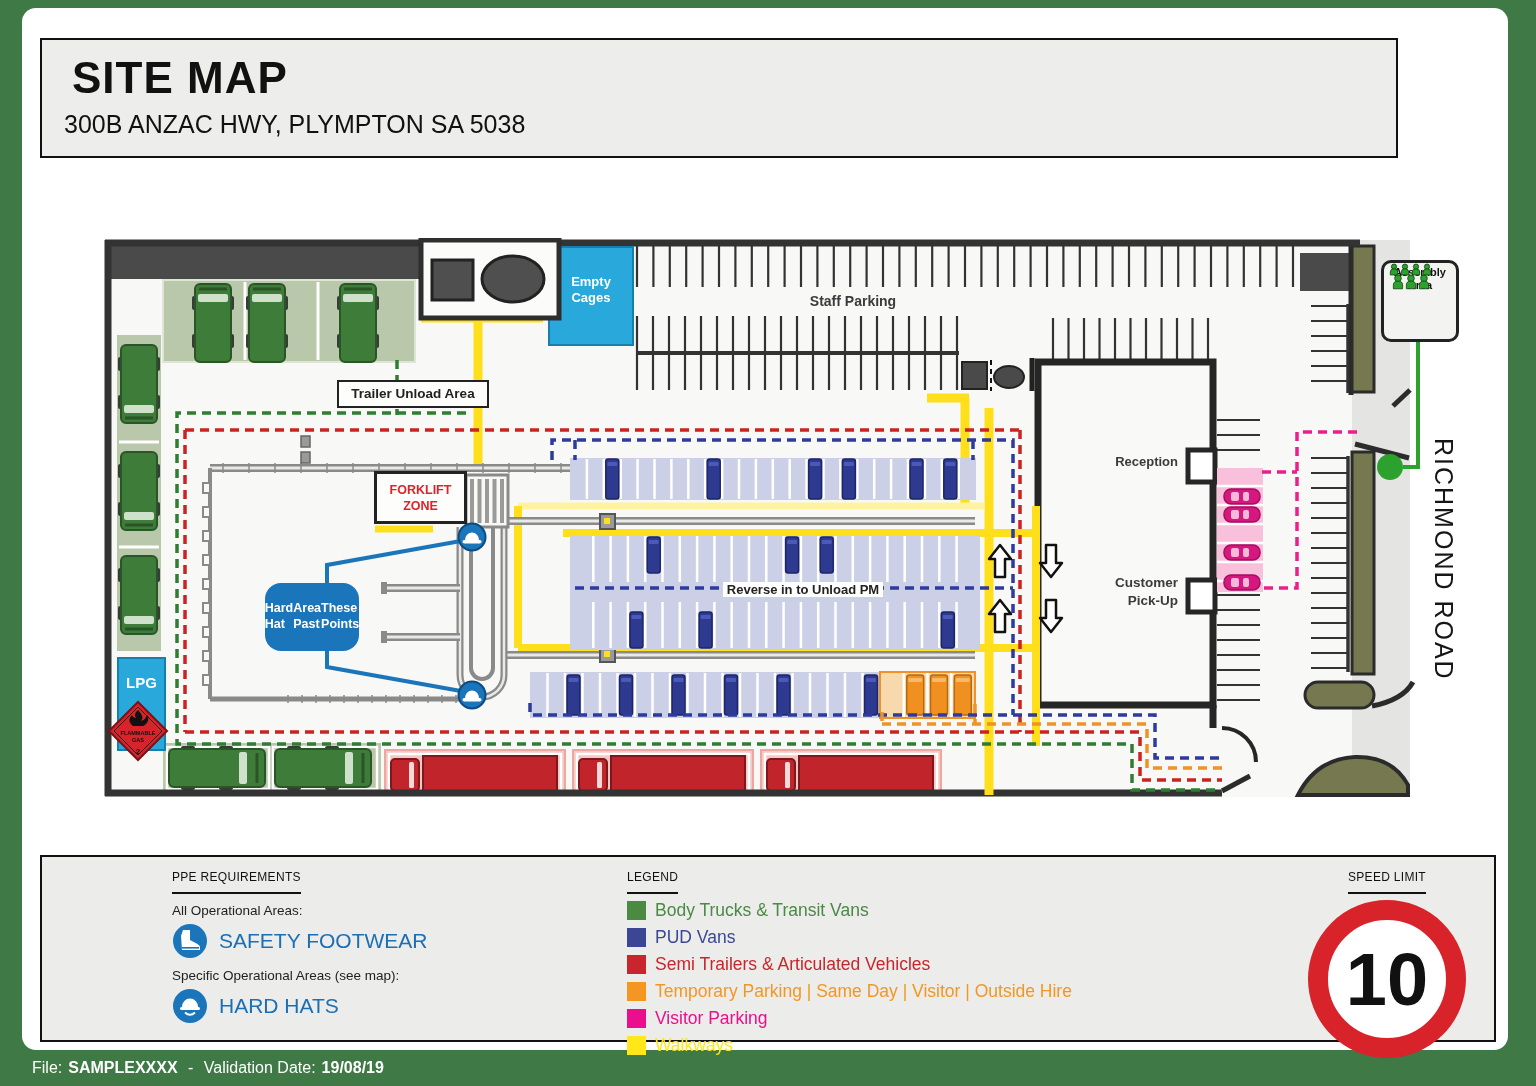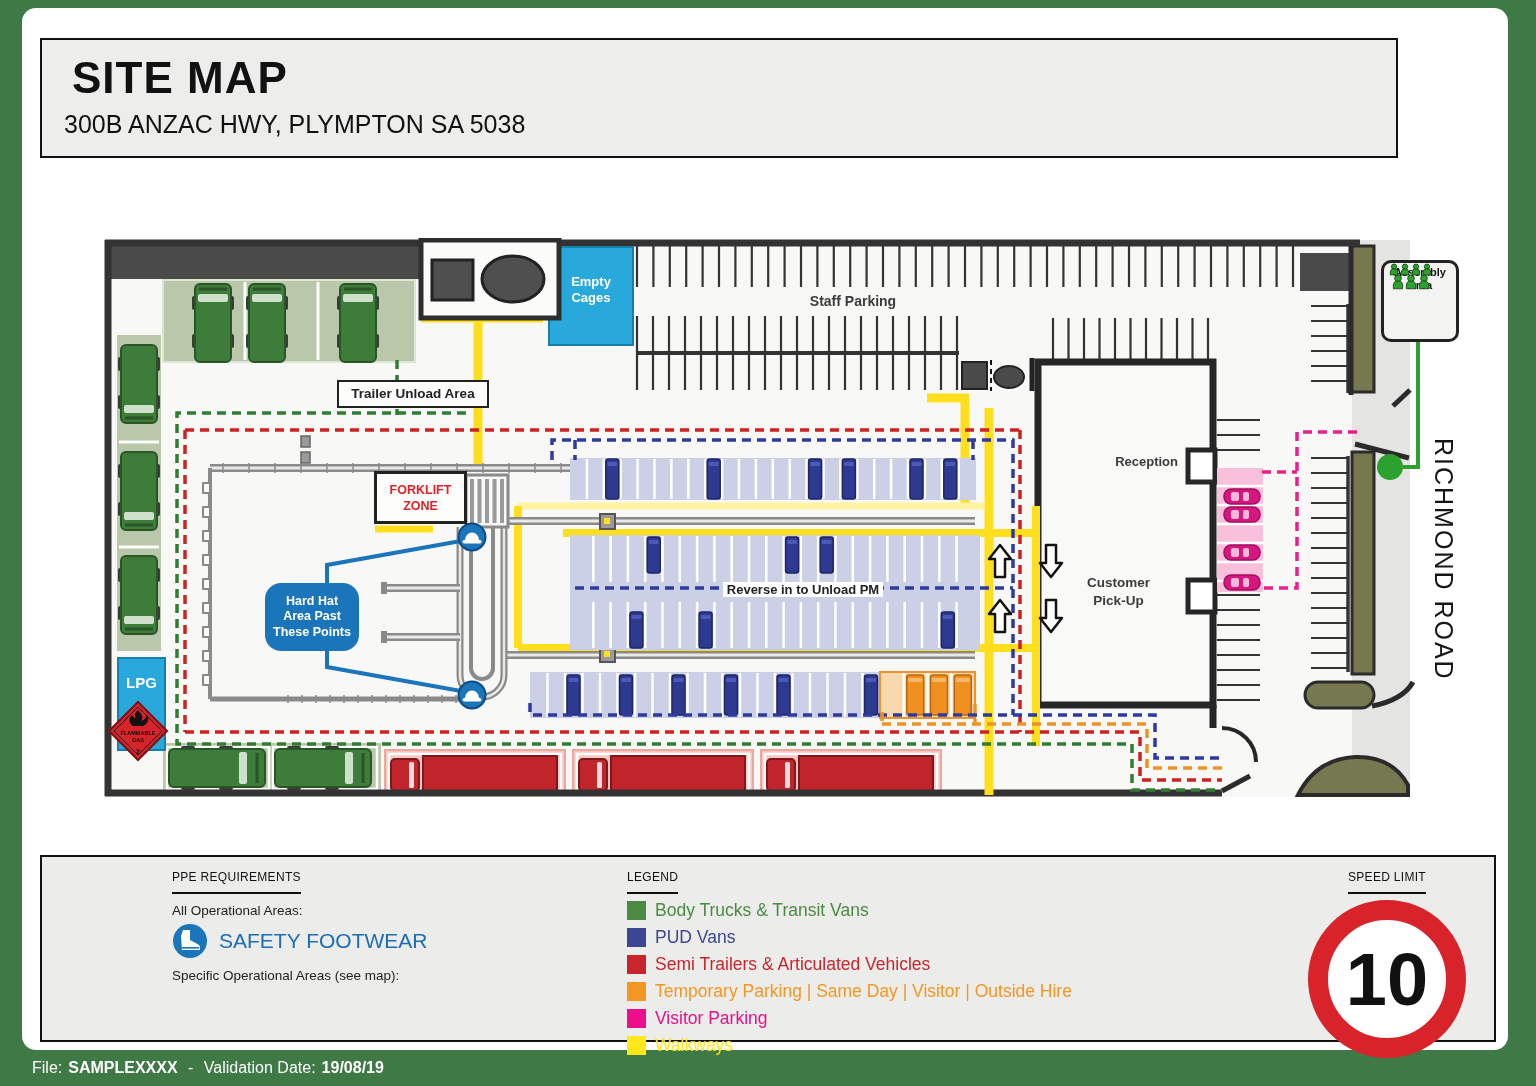--- a/index.html
+++ b/index.html
@@ -9,21 +9,21 @@
         background:#ffffff;border-radius:14px;}
   .titlebox{position:absolute;left:40px;top:38px;width:1358px;height:120px;
         background:#ededeb;border:2.5px solid #111;box-sizing:border-box;padding:6px 22px;}
   .titlebox h1{margin:8px;font-size:44px;font-weight:900;letter-spacing:1px;color:#111;line-height:1.1;}
   .titlebox .addr{font-size:25px;color:#111;margin-top:2px;}
   .map{position:absolute;left:103px;top:238px;width:1393px;height:562px;}
   .map svg{position:absolute;left:0;top:0;}
   .lbl{position:absolute;font-weight:bold;color:#3b3b3b;}
   .callout{position:absolute;left:162px;top:345px;width:94px;height:68px;background:#1b75bb;
         border-radius:16px;color:#fff;font-weight:bold;font-size:12.5px;display:flex;
-        flex-direction:column;justify-content:center;align-items:center;line-height:1.25;}
+        flex-direction:row;justify-content:center;align-items:center;line-height:1.25;}
   .boxlbl{position:absolute;background:#fdfdfc;border:2.5px solid #222;box-sizing:border-box;
         text-align:center;font-weight:bold;color:#222;}
   .assembly{position:absolute;left:1278px;top:22px;width:78px;height:82px;background:#f3f3f1;
         border:3px solid #222;border-radius:10px;box-sizing:border-box;text-align:center;
         font-weight:bold;font-size:11px;color:#111;line-height:1.15;padding-top:3px;}
   .road-name{position:absolute;left:1326px;top:200px;height:300px;writing-mode:vertical-rl;
         font-size:25px;color:#161616;letter-spacing:2px;}
   .panel{position:absolute;left:40px;top:855px;width:1456px;height:187px;background:#ececea;
         border:2.5px solid #111;box-sizing:border-box;}
   .sec-h{font-weight:normal;font-size:12px;color:#111;border-bottom:2px solid #111;
@@ -666,21 +666,21 @@
     <span>Area Past</span>
     <span>These Points</span>
   </div>
 
   <div class="lbl" style="left:575px;top:344px;width:250px;text-align:center;font-size:13px;color:#222;">
     <span style="background:#fff;padding:0 4px;">Reverse in to Unload PM</span>
   </div>
 
   <div class="lbl" style="left:955px;top:216px;width:120px;text-align:right;font-size:13px;">Reception</div>
 
-  <div class="lbl" style="left:940px;top:336px;width:135px;text-align:center;font-size:13.5px;line-height:1.3;margin-left:8px;">
+  <div class="lbl" style="left:940px;top:336px;width:135px;text-align:right;font-size:13.5px;line-height:1.3;">
     <span style="display:block">Customer</span>
     <span style="display:block">Pick-Up</span>
   </div>
 
   <div class="lbl" style="left:15px;top:436px;width:47px;text-align:center;font-size:15px;color:#fff;">LPG</div>
 
   <div class="assembly">
     <div id="assembly-icon">
         <svg width="62" height="30" viewBox="0 0 62 30">
           <circle cx="10" cy="3.6449999999999996" r="2.6449999999999996" fill="#2da12d" stroke="#12400f" stroke-width="0.8"></circle>
@@ -714,20 +714,31 @@
         <div class="ppe-row">
           <svg width="36" height="36" viewBox="0 0 36 36">
             <circle cx="18" cy="18" r="17" fill="#1b75bb"></circle>
             <path d="M11 7 h7 v10 l7.5 4 q2.5 1.2 2.5 3.5 V27 H10 L9 13 Z" fill="#fff"></path>
             <rect x="10" y="24" width="17" height="1.6" fill="#1b75bb"></rect>
           </svg>
           <span class="plabel">SAFETY FOOTWEAR</span>
         </div>
       </div>
     <div class="ppe-sub">Specific Operational Areas (see map):</div>
+    <div id="ppe-spec">
+        <div class="ppe-row">
+          <svg width="36" height="36" viewBox="0 0 36 36">
+            <circle cx="18" cy="18" r="17" fill="#1b75bb"></circle>
+            <path d="M10 19 a8 8.5 0 0 1 16 0 Z" fill="#fff"></path>
+            <rect x="8" y="19" width="20" height="3" rx="1.5" fill="#fff"></rect>
+            <path d="M13 24.5 q5 4.5 10 0" stroke="#fff" stroke-width="2" fill="none"></path>
+          </svg>
+          <span class="plabel">HARD HATS</span>
+        </div>
+      </div>
   </div>
   <div class="legend">
     <span class="sec-h">LEGEND</span>
     <div id="leg-items">
         <div class="leg-row">
           <span class="leg-sw" style="background: rgb(74, 138, 67);"></span>
           <span class="llabel" style="color: rgb(74, 138, 67);">Body Trucks &amp; Transit Vans</span>
         </div>
         <div class="leg-row">
           <span class="leg-sw" style="background: rgb(59, 71, 149);"></span>

